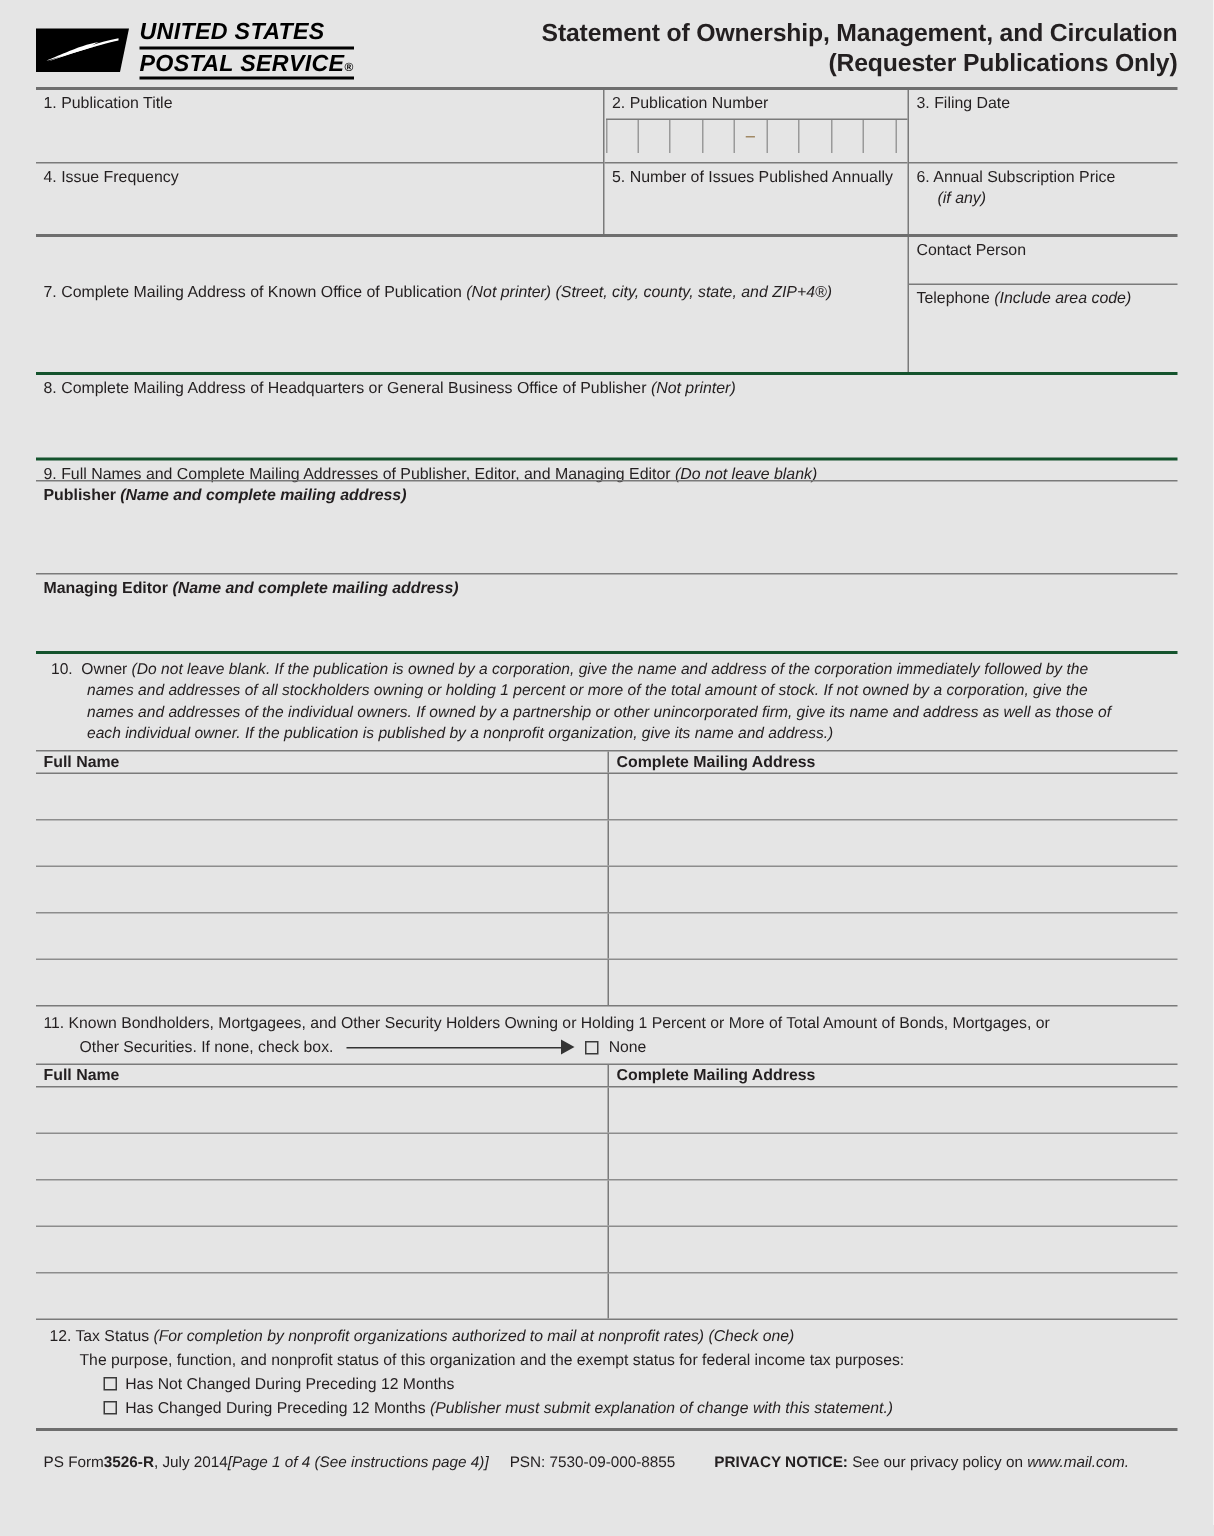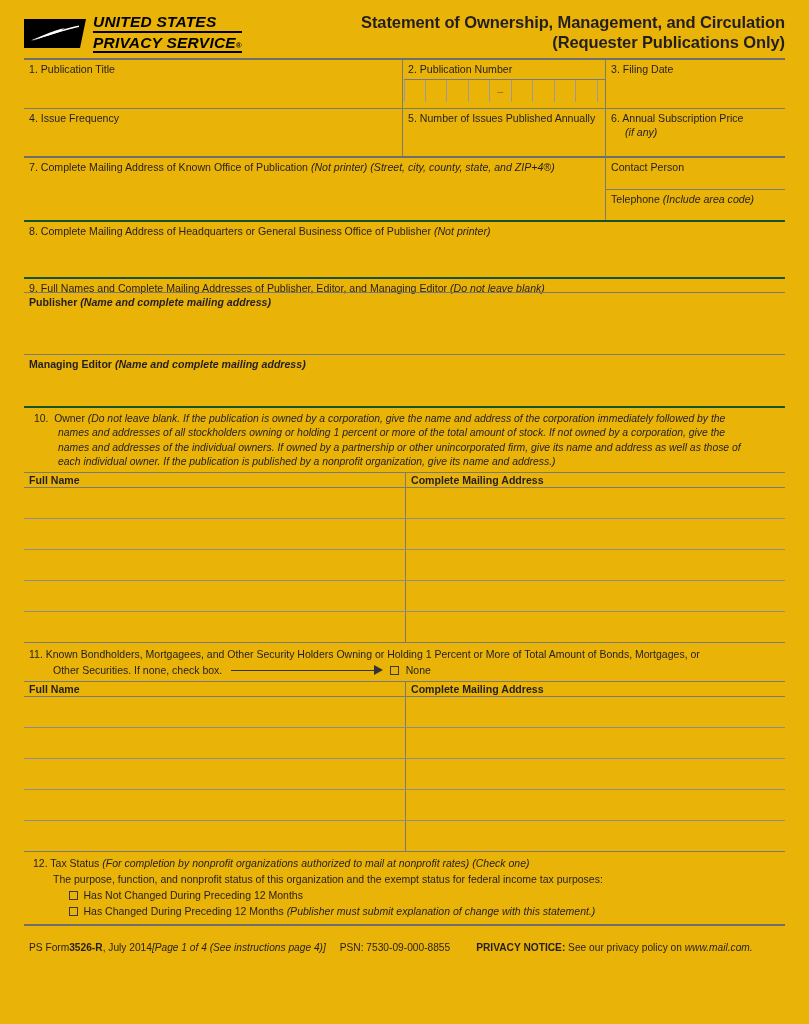--- a/index.html
+++ b/index.html
@@ -9,21 +9,21 @@
   }
   body {
     width: 809px; height: 1024px;
     font-family: "Liberation Sans", sans-serif;
     color: #231f20;
     -webkit-font-smoothing: antialiased;
   }
   .page {
     position: relative;
     width: 809px; height: 1024px;
-    background: #eab308;
+    background: #e5e5e5;
     padding: 0;
   }
 
   
   .header {
     position: relative;
     height: 58px;
     padding: 10px 24px 0 24px;
     display: flex;
     align-items: flex-start;
@@ -127,21 +127,21 @@
     transform: translate(-50%,-50%);
     font-size: 11px;
     color: #8a6a3a;
   }
 
   
   .grid-7 {
     display: flex;
     border-top: 2px solid #6e6e6e;
   }
-  .c7-left { width: 581px; height: 62px; }
+  .c7-left { width: 581px; height: 62px; margin-top: 28px; }
   .c7-right { width: 180px; border-left: 1.4px solid #7a7a7a; }
   .c7-right .sub1 { height: 31px; }
   .c7-right .sub2 { height: 31px; border-top: 1.4px solid #7a7a7a; }
 
   
   .block { position: relative; }
   .block .lbl { padding-top: 3px; }
 
   
   .owner-note {
@@ -246,21 +246,21 @@
 
   <div class="header">
     <div class="logo-block">
       <svg class="eagle" viewBox="0 0 124 66" aria-hidden="true">
         <polygon points="0,4 124,4 112,62 0,62" fill="#000000"></polygon>
         <path d="M14 47 C30 43 52 36 74 29 C88 24 100 21 110 19 C100 21 86 25 72 30 C74 27 78 24 84 22 C70 24 54 30 40 36 C30 40 20 44 14 47 Z" fill="#ffffff"></path>
         <path d="M16 48 C34 42 60 33 86 26 C96 23 104 21 110 20 L110 17 C98 19 84 23 70 28 C52 34 30 42 16 48 Z" fill="#ffffff"></path>
       </svg>
       <div class="wordmark">
         <span class="line1">UNITED STATES</span>
-        <span class="line2"><span>PRIVACY SERVICE</span><span class="reg">®</span></span>
+        <span class="line2"><span>POSTAL SERVICE</span><span class="reg">®</span></span>
       </div>
     </div>
     <div class="form-title">
       <div>Statement of Ownership, Management, and Circulation</div>
       <div>(Requester Publications Only)</div>
     </div>
   </div>
 
   <div class="frame">
 

